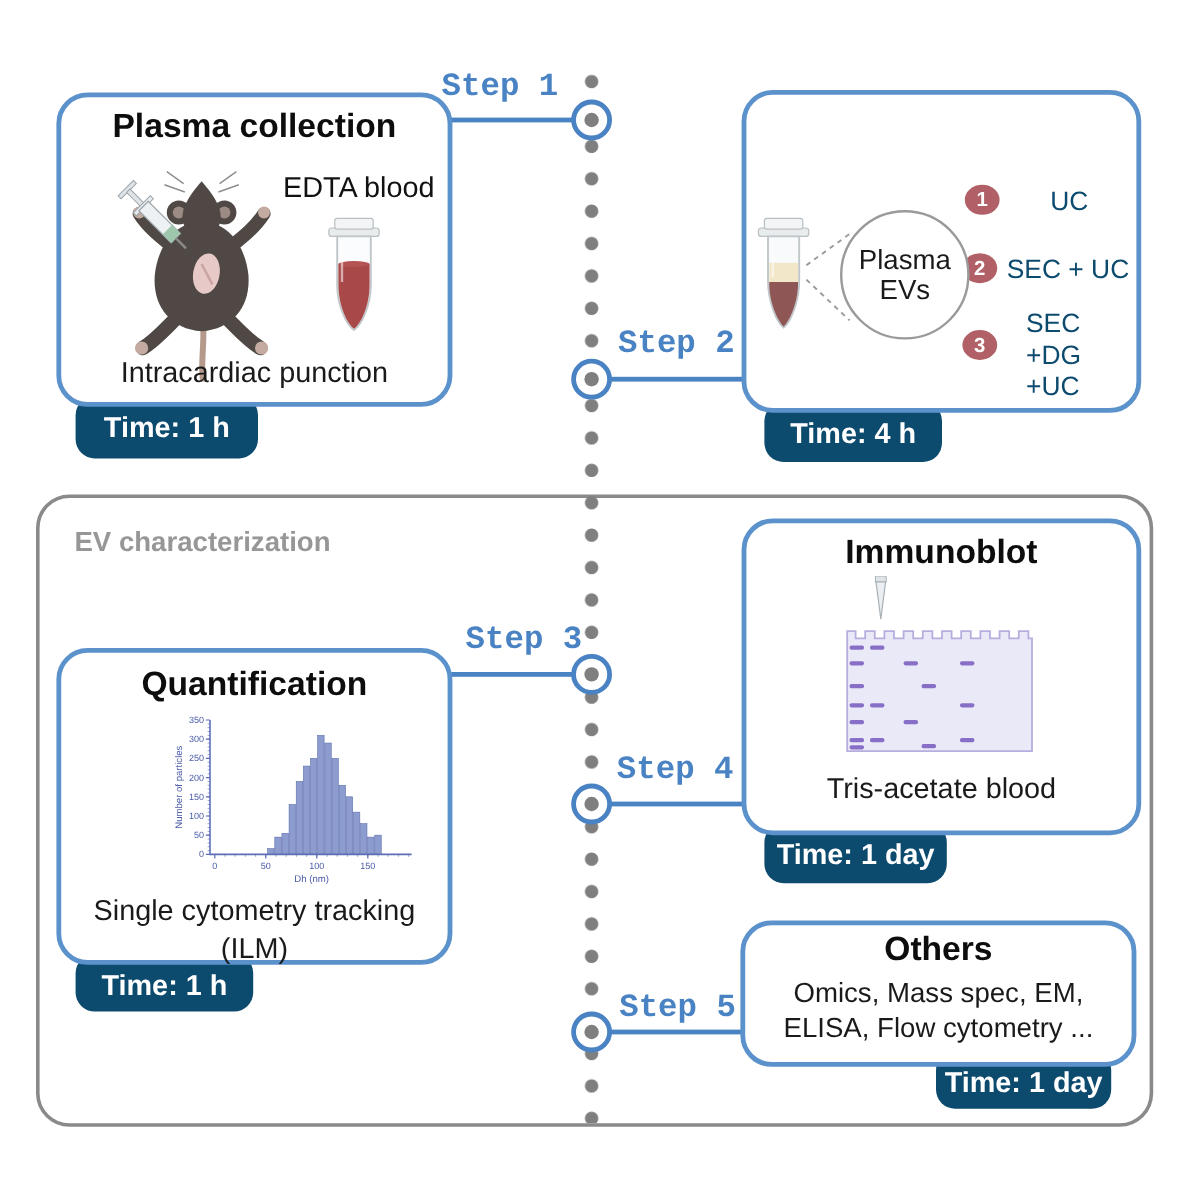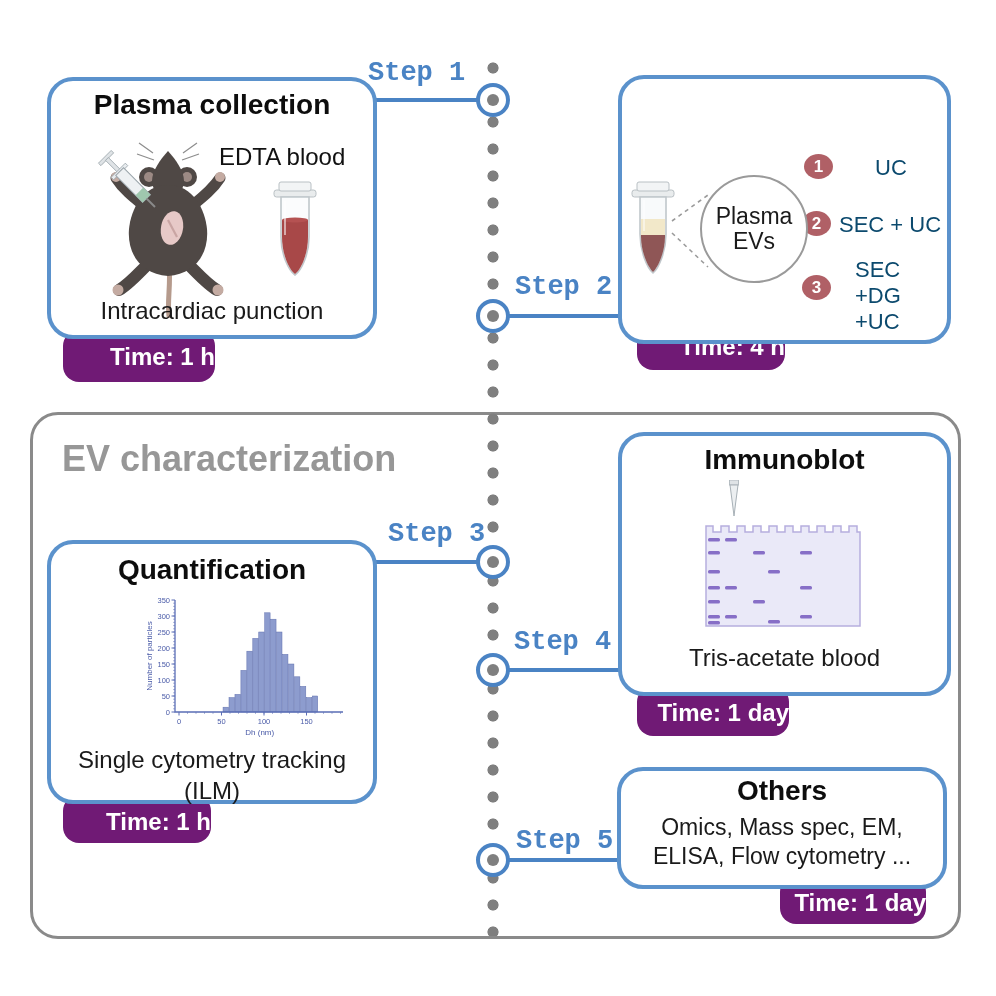--- a/index.html
+++ b/index.html
@@ -16,26 +16,26 @@
   .node .dot{position:absolute;left:50%;top:50%;width:12px;height:12px;margin:-6px 0 0 -6px;
         border-radius:50%;background:#7f7f7f;}
   .connector{height:4px;background:#4a83c4;z-index:1;}
   .steplabel{font-weight:bold;font-size:27px;color:#4a83c4;z-index:4;white-space:nowrap;font-family:Liberation Mono, monospace;}
   
   .box{background:#fff;border:4px solid #5b92cc;border-radius:26px;z-index:3;}
   .box-title{position:absolute;left:0;right:0;text-align:center;font-weight:bold;
              font-size:28px;color:#0d0d0d;}
   .caption{position:absolute;left:0;right:0;text-align:center;font-size:24px;color:#1a1a1a;}
   
-  .badge{background:#701a75;border-radius:16px;z-index:1;color:#fff;font-weight:bold;
-         font-size:24px;text-align:right;box-sizing:border-box;padding-top:13px;}
+  .badge{background:#0c4a6e;border-radius:16px;z-index:1;color:#fff;font-weight:bold;
+         font-size:24px;text-align:center;box-sizing:border-box;padding-top:13px;}
   
   .outerbox{left:30px;top:412px;width:931px;height:527px;border:3.5px solid #8a8a8a;
             border-radius:28px;background:#fff;z-index:0;box-sizing:border-box;}
-  .grayheading{left:62px;top:438px;font-size:36px;font-weight:bold;color:#979797;z-index:1;}
+  .grayheading{left:62px;top:438px;font-size:23px;font-weight:bold;color:#979797;z-index:1;}
   
   .magcircle{border:2px solid #9a9a9a;border-radius:50%;background:#fff;display:flex;
              align-items:center;justify-content:center;text-align:center;
              font-size:23px;line-height:25px;color:#1a1a1a;z-index:2;}
   .rednum{width:29px;height:25px;border-radius:50%;background:#b06066;color:#fff;
           font-weight:bold;font-size:17px;display:flex;align-items:center;
           justify-content:center;}
   .methodlabel{font-size:22px;color:#0c4a6e;white-space:nowrap;}
 </style>
 </head>
@@ -70,21 +70,21 @@
       <span class="dot"></span>
     </div>
 
   <div class="abs steplabel" style="left:368px;top:58px;">Step 1</div>
   <div class="abs steplabel" style="left:515px;top:272px;">Step 2</div>
   <div class="abs steplabel" style="left:388px;top:519px;">Step 3</div>
   <div class="abs steplabel" style="left:514px;top:627px;">Step 4</div>
   <div class="abs steplabel" style="left:516px;top:826px;">Step 5</div>
 
   <div class="abs badge" style="left:63px;top:330px;width:152px;height:52px;">Time: 1 h</div>
-  <div class="abs badge" style="left:637px;top:320px;width:148px;height:50px;">Time: 4 h</div>
+  <div class="abs badge" style="left:637px;top:335px;width:148px;height:50px;">Time: 4 h</div>
   <div class="abs badge" style="left:63px;top:795px;width:148px;height:48px;">Time: 1 h</div>
   <div class="abs badge" style="left:637px;top:686px;width:152px;height:50px;">Time: 1 day</div>
   <div class="abs badge" style="left:780px;top:876px;width:146px;height:48px;">Time: 1 day</div>
 
   <div class="abs box" style="left:47px;top:77px;width:322px;height:254px;">
     <div class="box-title" style="top:8px;">Plasma collection</div>
 
     <svg class="abs" style="left:32px;top:52px;" width="170" height="185" viewBox="0 0 170 185">
       <path d="M86,132 C88,152 84,168 86,183" stroke="#b59a8c" stroke-width="5" fill="none" stroke-linecap="round"></path>
       <path d="M60,72 C50,64 40,56 33,45" stroke="#4f4845" stroke-width="11" stroke-linecap="round" fill="none"></path>
@@ -107,21 +107,21 @@
       <g transform="translate(72,74) rotate(-45) translate(0,-52)">
         <rect x="-9" y="-19" width="18" height="3.5" fill="#dfe3e6" stroke="#9aa4aa" stroke-width="0.8"></rect>
         <rect x="-2" y="-16" width="4" height="17" fill="#dfe3e6" stroke="#9aa4aa" stroke-width="0.8"></rect>
         <rect x="-10" y="0" width="20" height="3.5" fill="#e8ecef" stroke="#9aa4aa" stroke-width="0.8"></rect>
         <rect x="-5.5" y="2" width="11" height="38" fill="#eef1f3" stroke="#9aa4aa" stroke-width="1"></rect>
         <rect x="-5.5" y="30" width="11" height="10" fill="#9fc7ae"></rect>
         <line x1="0" y1="40" x2="0" y2="52" stroke="#8a8a8a" stroke-width="2"></line>
       </g>
     </svg>
 
-    <div class="abs" style="left:168px;top:62px;width:160px;font-size:24px;">EDTA blood</div>
+    <div class="abs" style="left:168px;top:62px;width:160px;text-align:center;font-size:24px;">EDTA blood</div>
 
     <svg class="abs" style="left:216px;top:98px;" width="56" height="100" viewBox="0 0 56 100">
       <rect x="7" y="11" width="42" height="7" rx="2.5" fill="#e9eced" stroke="#b9c0c4" stroke-width="1"></rect>
       <rect x="12" y="3" width="32" height="9" rx="2" fill="#f2f4f5" stroke="#b9c0c4" stroke-width="1"></rect>
       <path d="M14,18 L14,58 C14,76 22,92 28,96 C34,92 42,76 42,58 L42,18 Z" fill="#fbfcfd" stroke="#c0c7cb" stroke-width="1.6"></path>
       <path d="M15,41 L15,58 C15,76 22.5,91 28,95 C33.5,91 41,76 41,58 L41,41 Z" fill="#a84848"></path>
       <ellipse cx="28" cy="41" rx="13" ry="2.4" fill="#b55252"></ellipse>
       <path d="M18,22 L18,56" stroke="#ffffff" stroke-width="2" opacity="0.55"></path>
     </svg>
     <div class="caption" style="top:216px;">Intracardiac punction</div>

